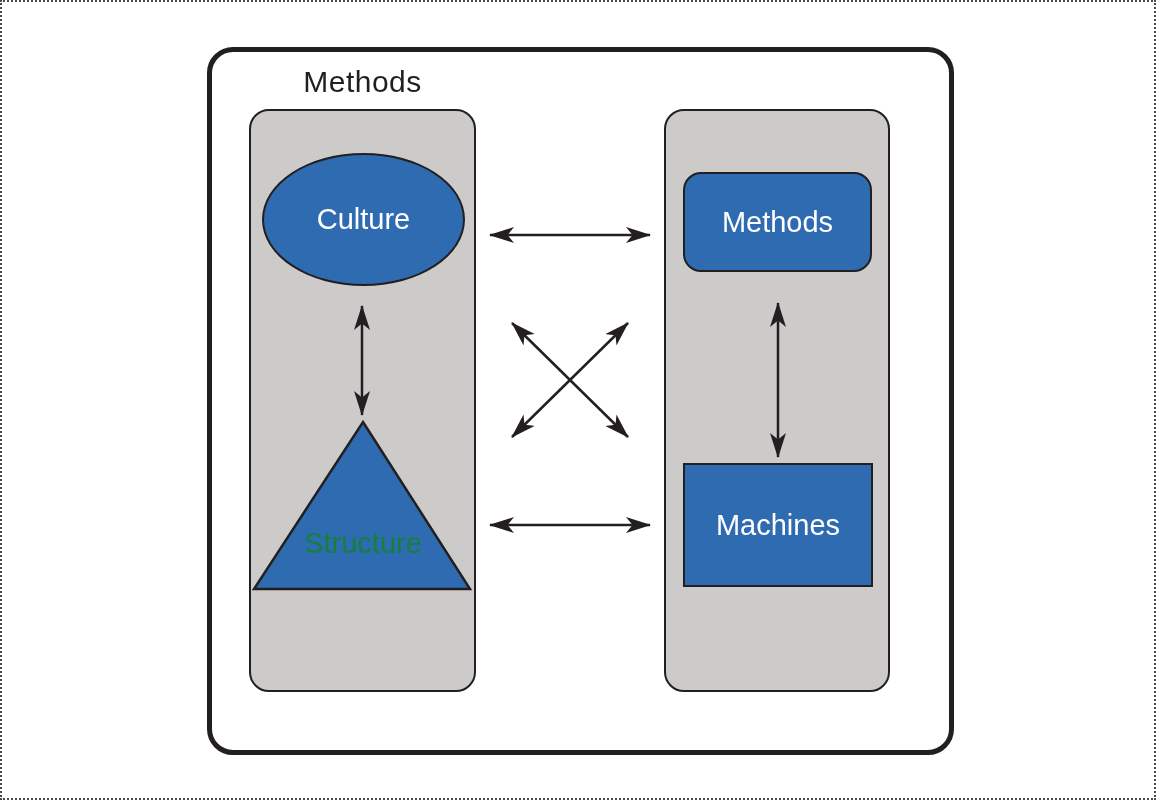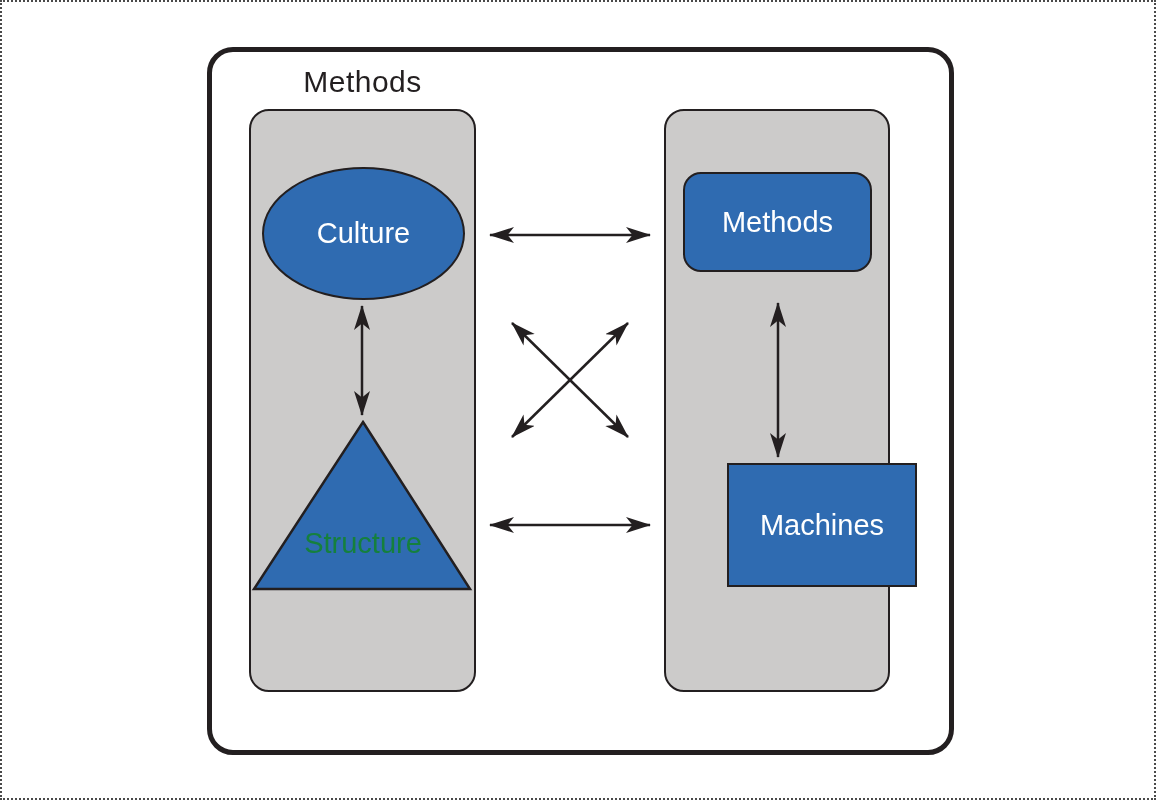--- a/index.html
+++ b/index.html
@@ -70,39 +70,38 @@
     border: 2.5px solid #231f20;
     color: #ffffff;
     display: flex;
     align-items: center;
     justify-content: center;
     font-size: 29px;
     z-index: 3;
   }
   .node.ellipse {
     left: 260px;
-    top: 165px;
+    top: 151px;
     width: 203px;
     height: 133px;
     border-radius: 50%;
   }
   .node.rounded {
     left: 681px;
     top: 170px;
     width: 189px;
     height: 100px;
     border-radius: 18px;
   }
   .node.rect {
     left: 681px;
     top: 461px;
     width: 190px;
     height: 124px;
     border-radius: 0;
-    margin-left: 44px;
   }
   .tri-label {
     position: absolute;
     left: 261px;
     top: 522px;
     width: 200px;
     height: 38px;
     line-height: 38px;
     text-align: center;
     color: #15803d;

